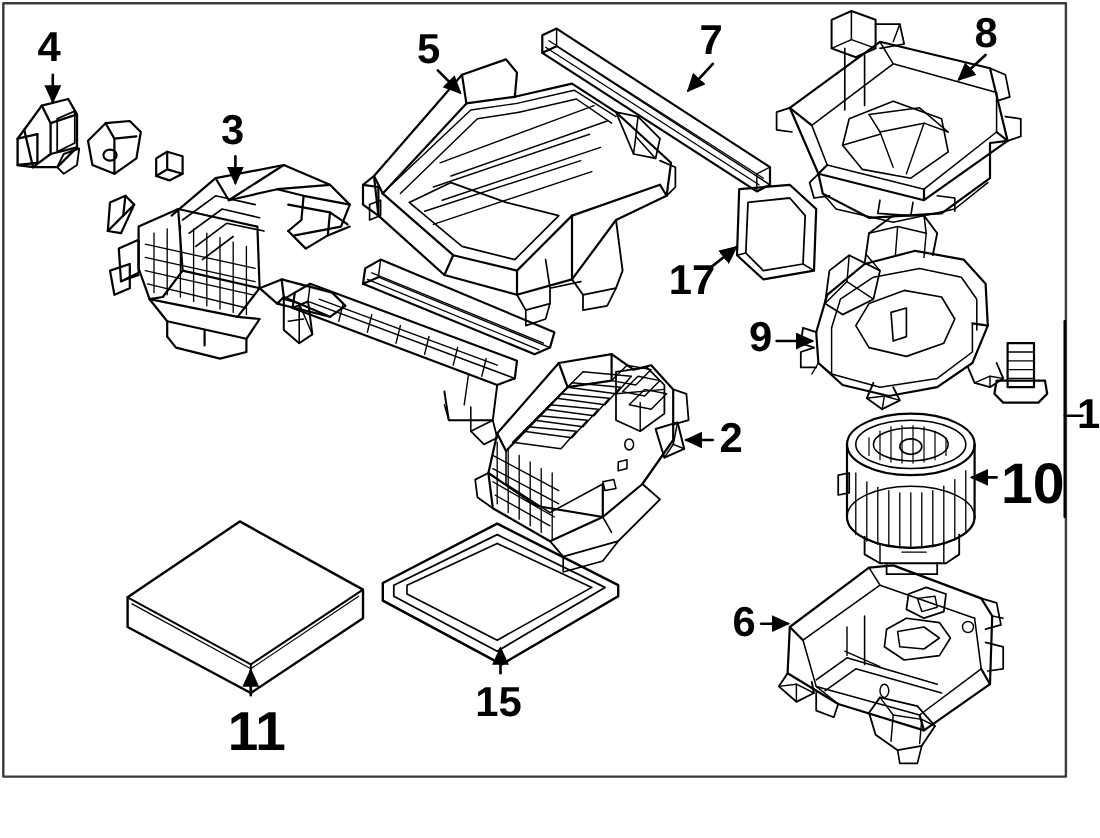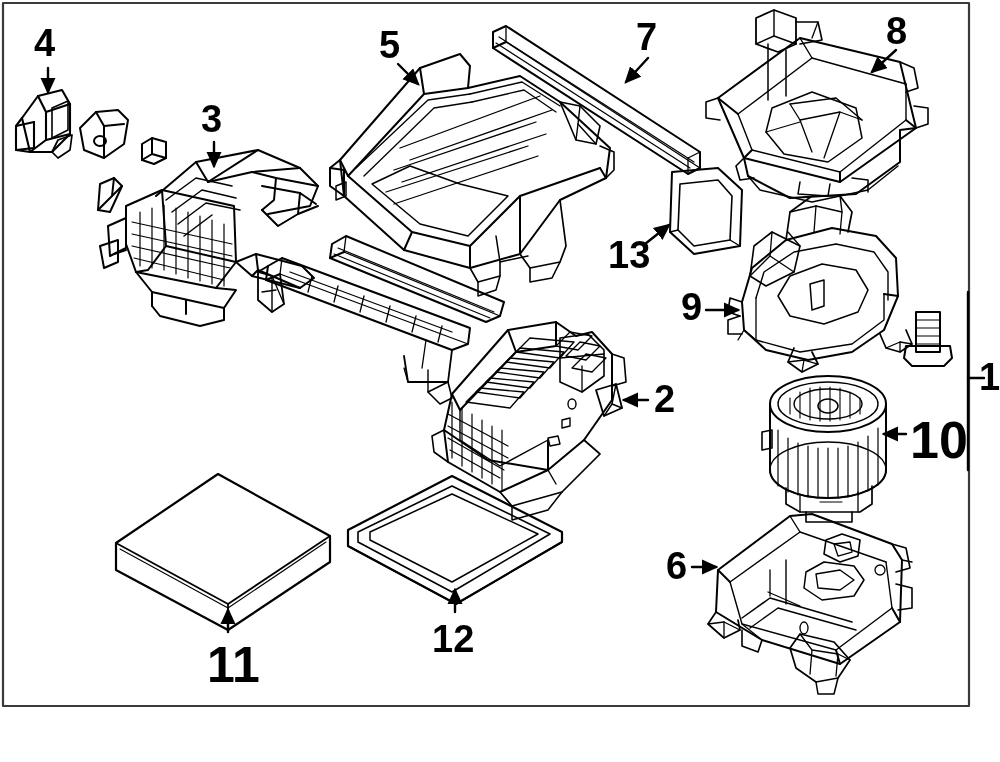--- a/index.html
+++ b/index.html
@@ -473,22 +473,22 @@
       </g>
 
     </g>
   </svg>
 
   <span class="callout" style="left:34px;  top:24px;  font-size:38px;">4</span>
   <span class="callout" style="left:201px; top:100px; font-size:38px;">3</span>
   <span class="callout" style="left:379px; top:26px;  font-size:38px;">5</span>
   <span class="callout" style="left:636px; top:18px;  font-size:38px;">7</span>
   <span class="callout" style="left:886px; top:12px;  font-size:38px;">8</span>
-  <span class="callout" style="left:608px; top:236px; font-size:38px;">13</span>
+  <span class="callout" style="left:608px; top:236px; font-size:38px;">17</span>
   <span class="callout" style="left:681px; top:288px; font-size:38px;">9</span>
   <span class="callout" style="left:654px; top:380px; font-size:38px;">2</span>
   <span class="callout" style="left:910px; top:414px; font-size:52px;">10</span>
   <span class="callout" style="left:979px; top:358px; font-size:38px;">1</span>
   <span class="callout" style="left:666px; top:547px; font-size:38px;">6</span>
   <span class="callout" style="left:207px; top:640px; font-size:50px;">11</span>
-  <span class="callout" style="left:432px; top:620px; font-size:38px;">12</span>
+  <span class="callout" style="left:432px; top:620px; font-size:38px;">15</span>
 
 </div>
 
 </body></html>

